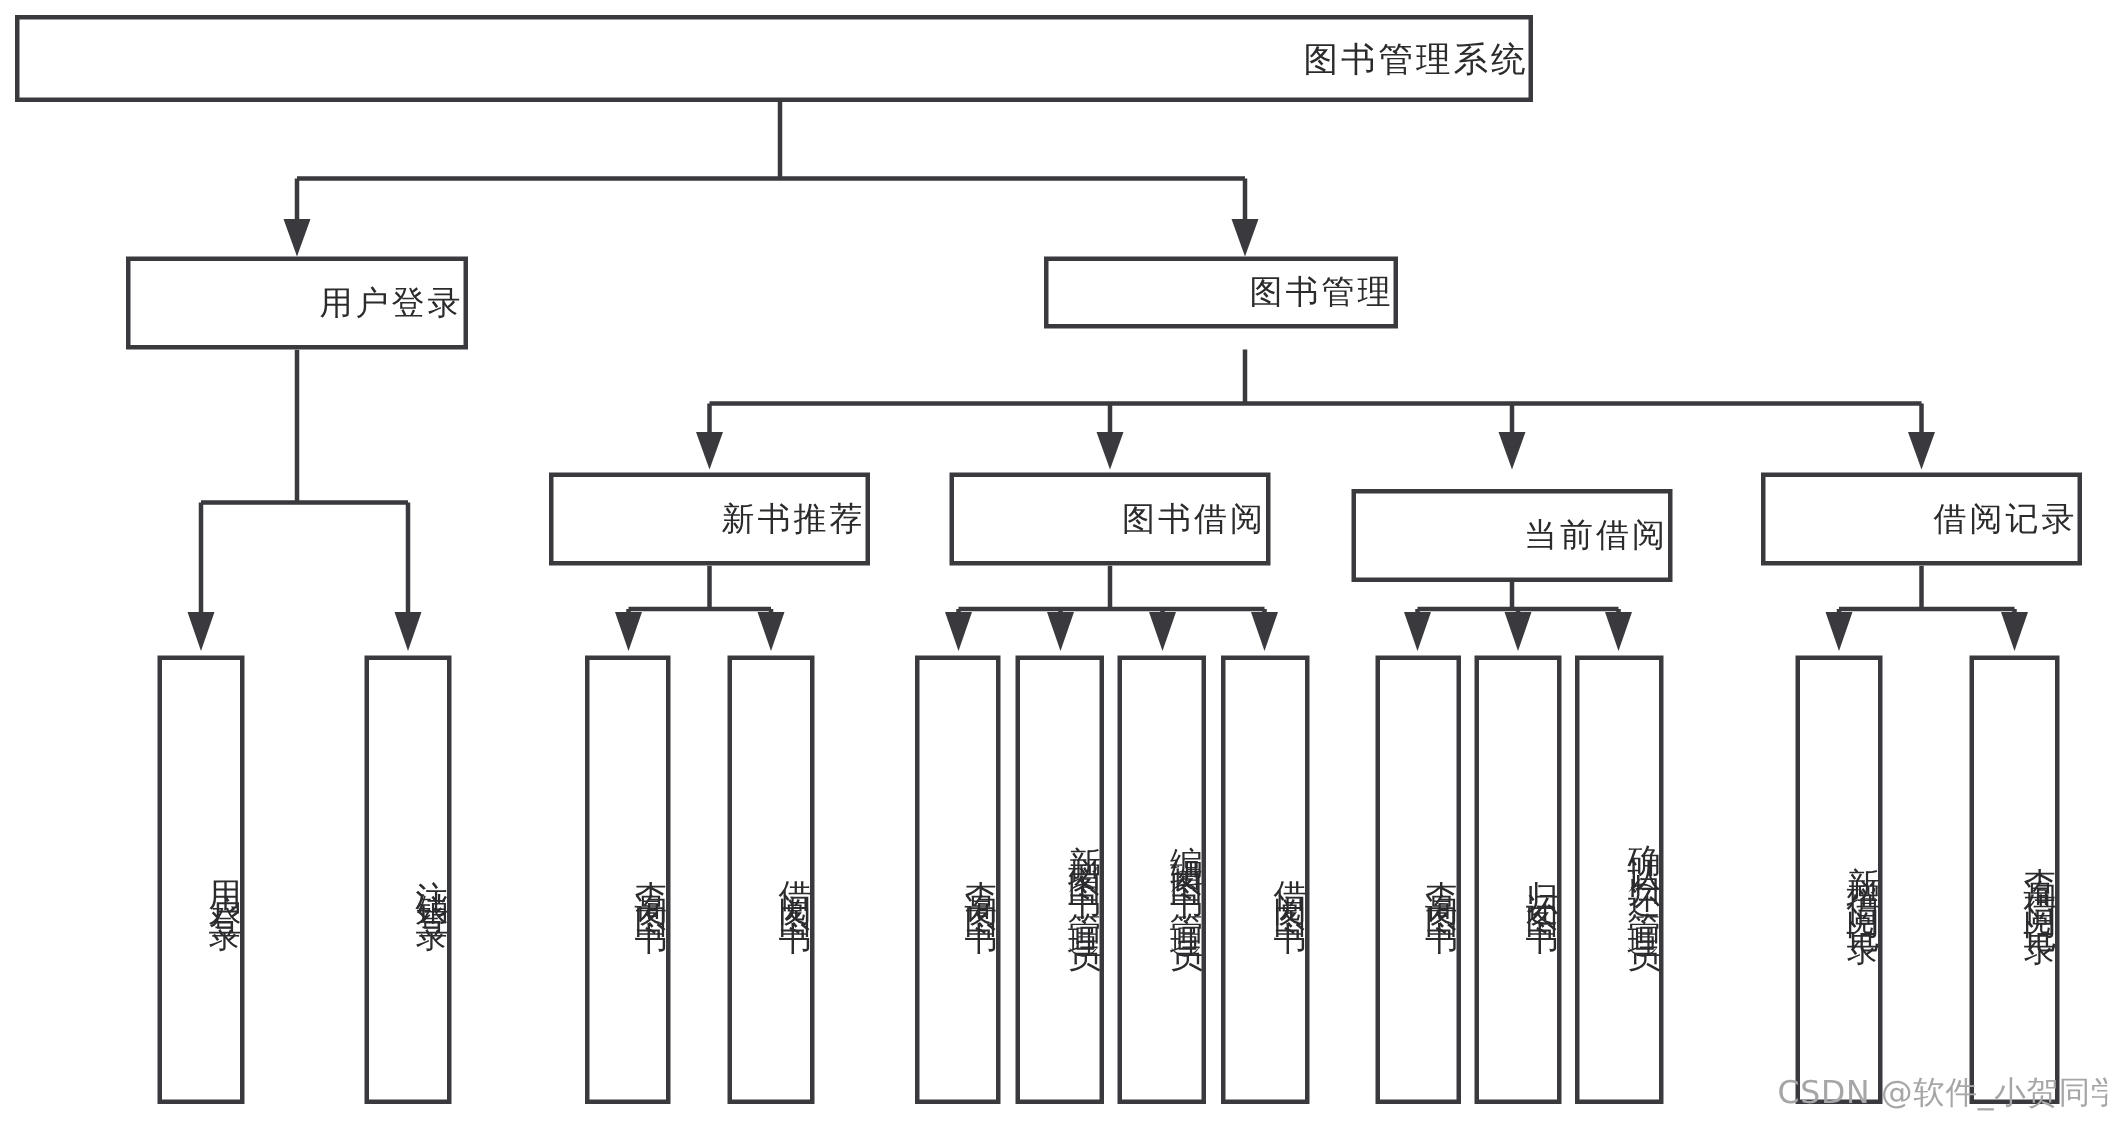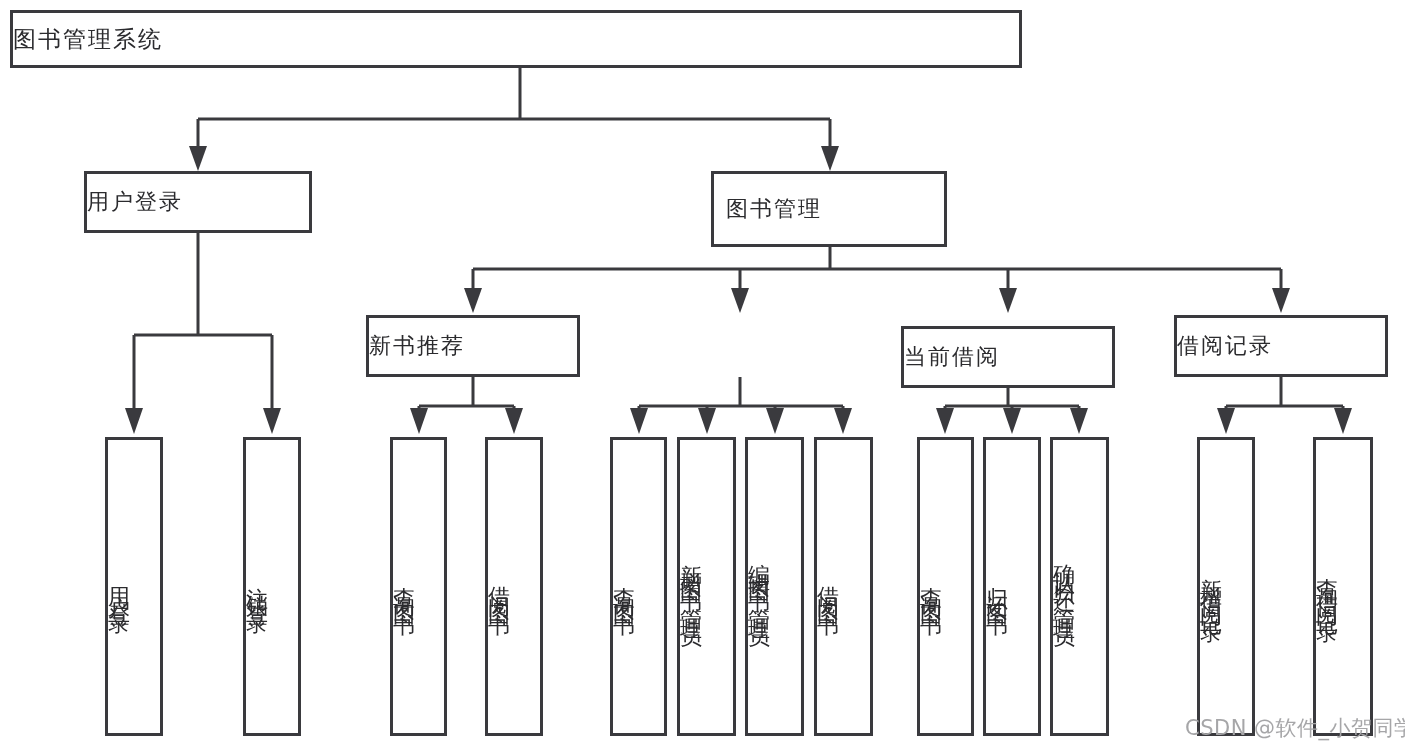--- a/index.html
+++ b/index.html
@@ -23,21 +23,21 @@
     width: 1405px;
     height: 747px;
   }
   .box {
     position: absolute;
     box-sizing: border-box;
     border: 3px solid #3a3a3e;
     background: #ffffff;
     display: flex;
     align-items: center;
-    justify-content: flex-start;
+    justify-content: flex-end;
     text-align: center;
   }
   .box.h span {
     font-size: 22px;
     letter-spacing: 2px;
     white-space: nowrap;
   }
   .box.root span {
     font-size: 23px;
   }
@@ -110,26 +110,29 @@
     </g>
   </svg>
 
   <div class="box h root" style="left:10px; top:10px; width:1012px; height:58px;">
     <span>图书管理系统</span>
   </div>
 
   <div class="box h" style="left:84px; top:171px; width:228px; height:62px;">
     <span>用户登录</span>
   </div>
-  <div class="box h" style="left:711px; top:171px; width:236px; height:76px;padding-left:12px;">
+  <div class="box h" style="left:696px; top:171px; width:236px; height:48px;padding-left:12px;">
     <span>图书管理</span>
   </div>
 
   <div class="box h" style="left:366px; top:315px; width:214px; height:62px;">
     <span>新书推荐</span>
+  </div>
+  <div class="box h" style="left:633px; top:315px; width:214px; height:62px;">
+    <span>图书借阅</span>
   </div>
   <div class="box h" style="left:901px; top:326px; width:214px; height:62px;">
     <span>当前借阅</span>
   </div>
   <div class="box h" style="left:1174px; top:315px; width:214px; height:62px;">
     <span>借阅记录</span>
   </div>
 
   <div class="box v" style="left:105px; top:437px; width:58px; height:299px;">
     <span>用户登录</span>

